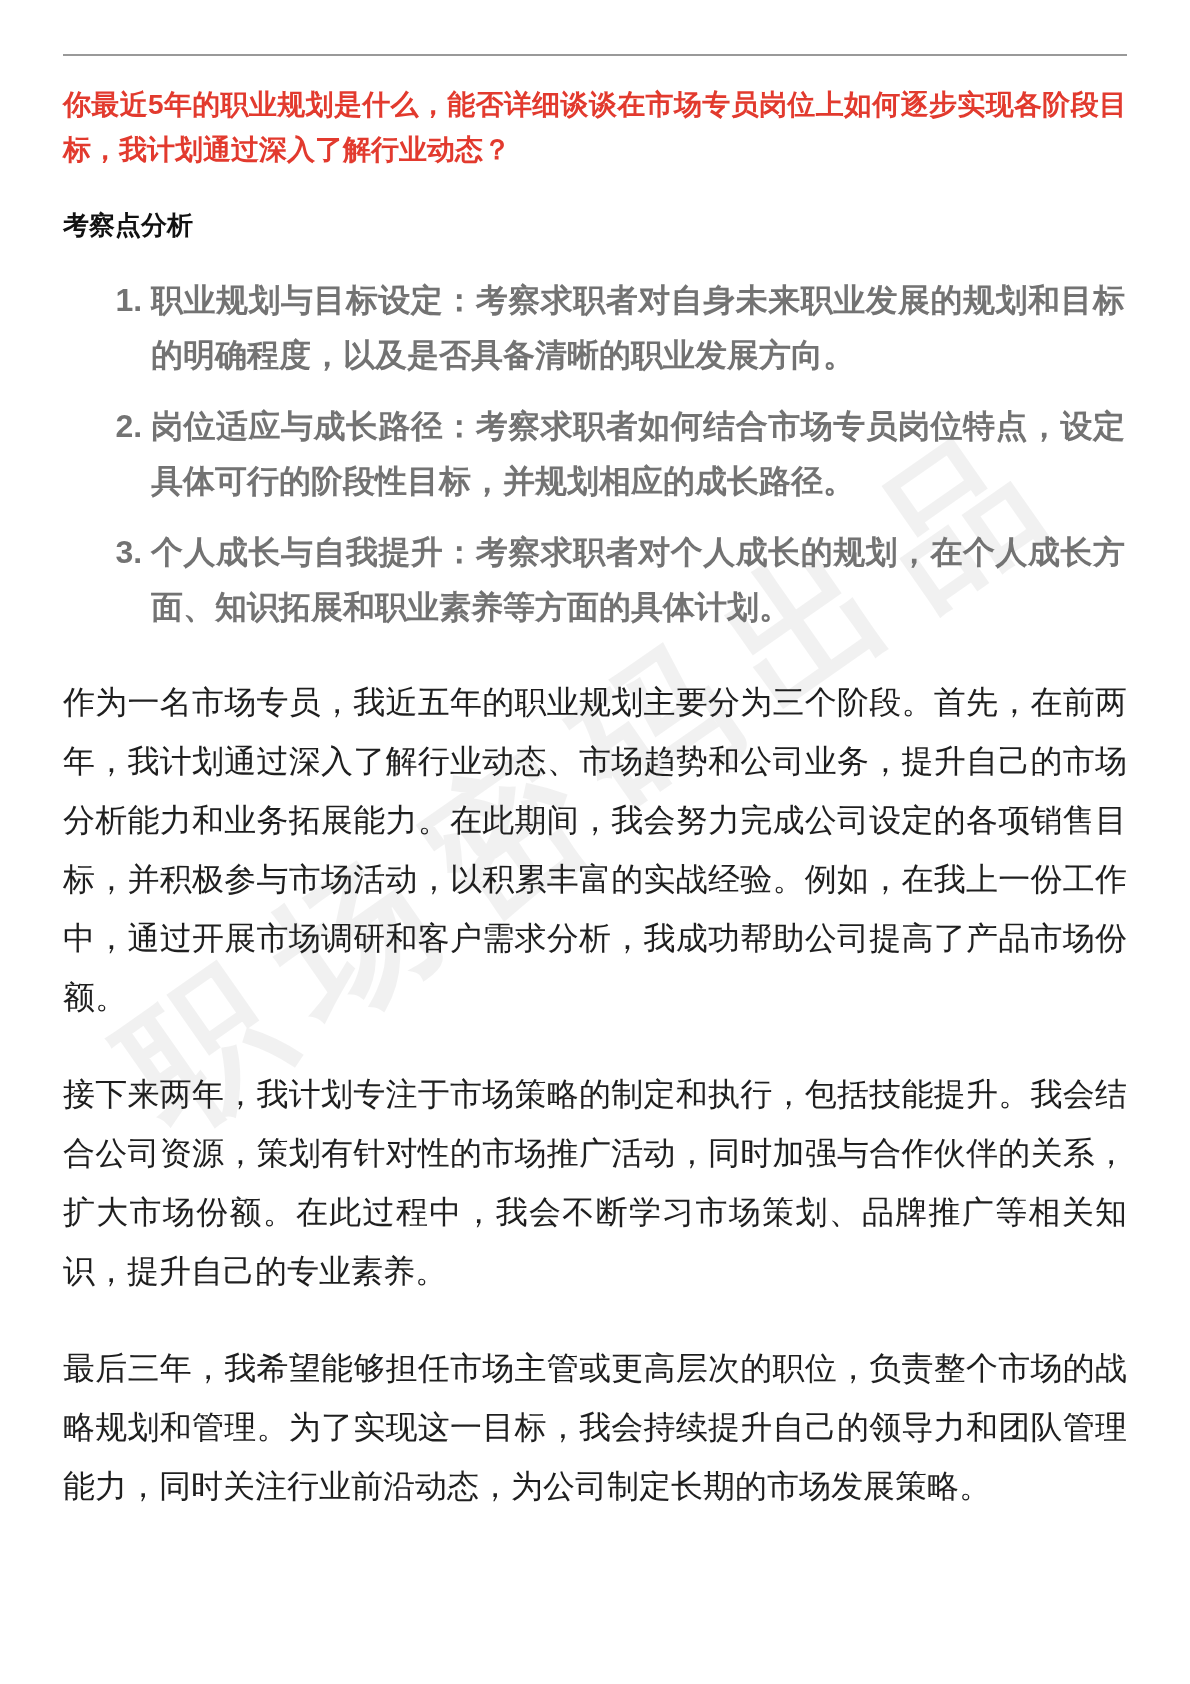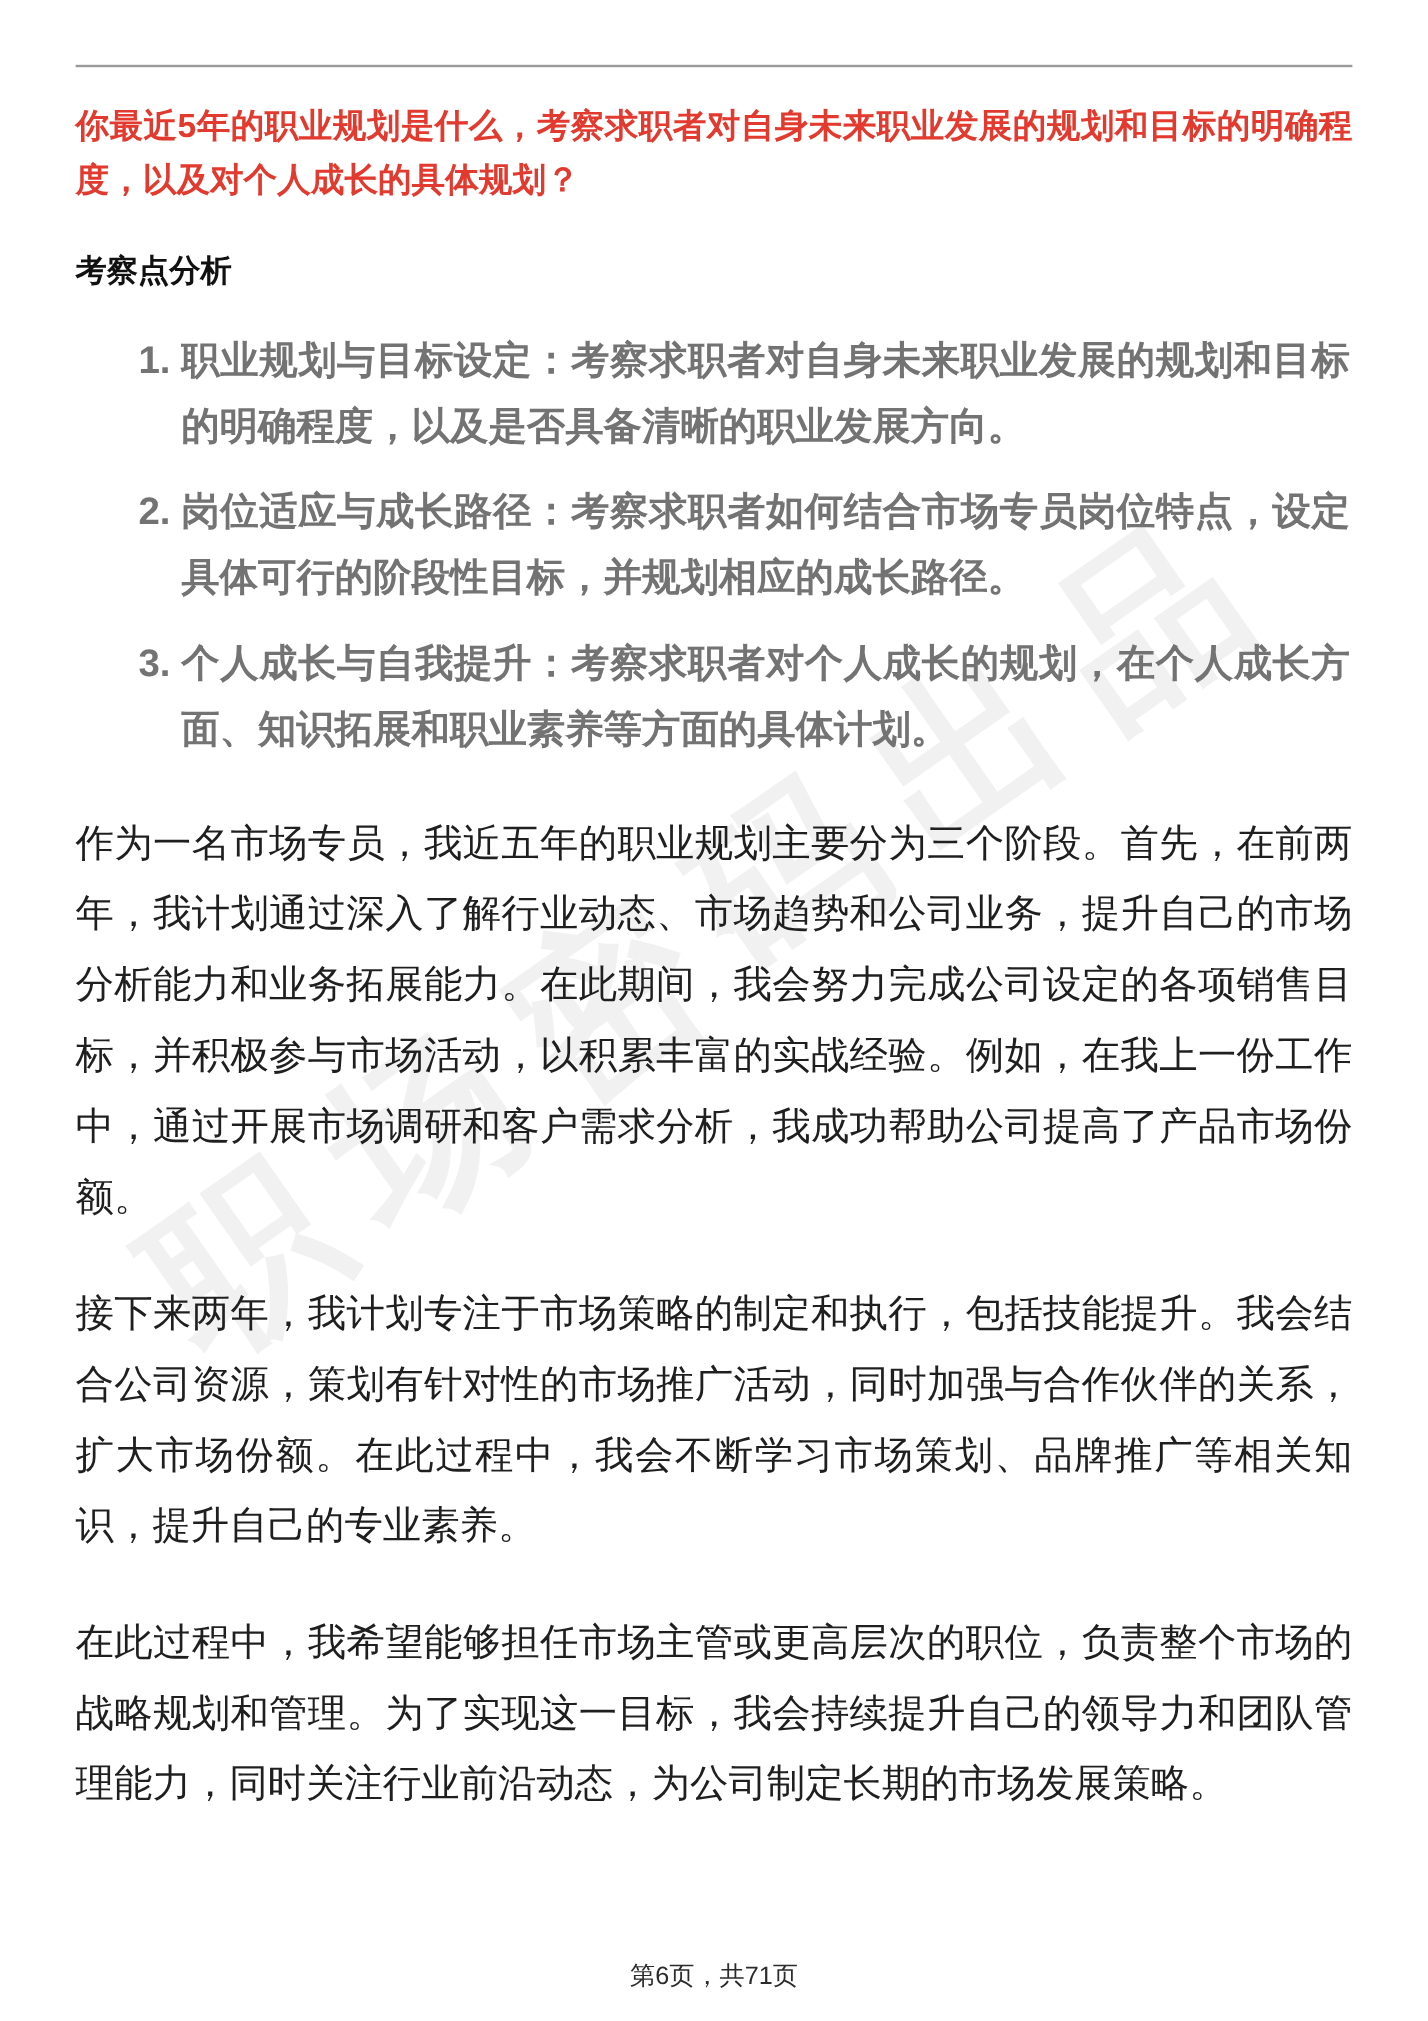--- a/index.html
+++ b/index.html
@@ -89,35 +89,34 @@
 <body>
 
 <div class="page">
 
   <div class="watermark">职场密码出品</div>
 
   <div class="content">
 
     <hr class="top-rule">
 
-    <h1 class="question-title">你最近5年的职业规划是什么，考察求职者对自身未来职业发展的规划和目标的明确程度，以及对个人成长的具体规划？</h1>
+    <h1 class="question-title">你最近5年的职业规划是什么，能否详细谈谈在市场专员岗位上如何逐步实现各阶段目标，我计划通过深入了解行业动态？</h1>
 
     <h2 class="section-heading">考察点分析</h2>
 
     <ol class="points">
       <li>职业规划与目标设定：考察求职者对自身未来职业发展的规划和目标的明确程度，以及是否具备清晰的职业发展方向。</li>
       <li>岗位适应与成长路径：考察求职者如何结合市场专员岗位特点，设定具体可行的阶段性目标，并规划相应的成长路径。</li>
       <li>个人成长与自我提升：考察求职者对个人成长的规划，在个人成长方面、知识拓展和职业素养等方面的具体计划。</li>
     </ol>
 
 
     <p class="para">作为一名市场专员，我近五年的职业规划主要分为三个阶段。首先，在前两年，我计划通过深入了解行业动态、市场趋势和公司业务，提升自己的市场分析能力和业务拓展能力。在此期间，我会努力完成公司设定的各项销售目标，并积极参与市场活动，以积累丰富的实战经验。例如，在我上一份工作中，通过开展市场调研和客户需求分析，我成功帮助公司提高了产品市场份额。</p>
 
     <p class="para">接下来两年，我计划专注于市场策略的制定和执行，包括技能提升。我会结合公司资源，策划有针对性的市场推广活动，同时加强与合作伙伴的关系，扩大市场份额。在此过程中，我会不断学习市场策划、品牌推广等相关知识，提升自己的专业素养。</p>
 
-    <p class="para">在此过程中，我希望能够担任市场主管或更高层次的职位，负责整个市场的战略规划和管理。为了实现这一目标，我会持续提升自己的领导力和团队管理能力，同时关注行业前沿动态，为公司制定长期的市场发展策略。</p>
+    <p class="para">最后三年，我希望能够担任市场主管或更高层次的职位，负责整个市场的战略规划和管理。为了实现这一目标，我会持续提升自己的领导力和团队管理能力，同时关注行业前沿动态，为公司制定长期的市场发展策略。</p>
 
 
   </div>
 
-  <div class="footer">第6页，共71页</div>
 
 </div>
 
 </body></html>

